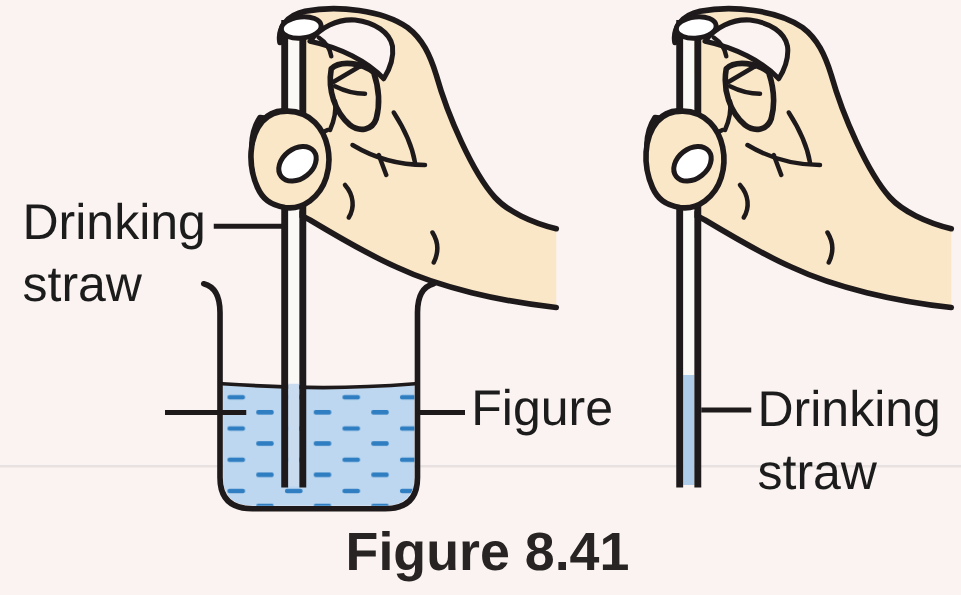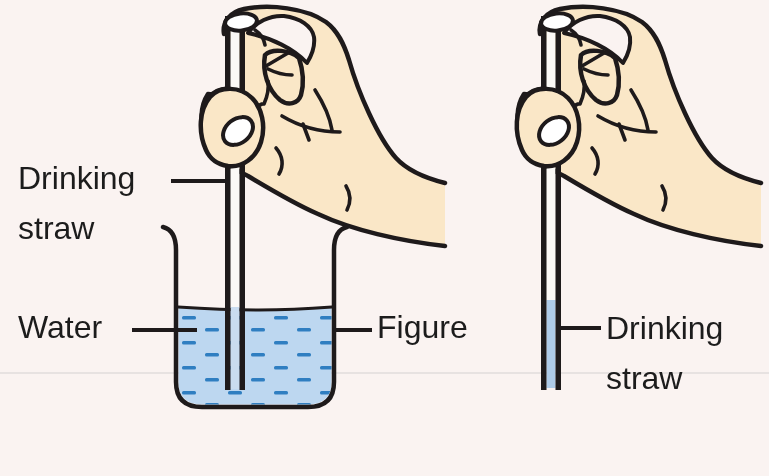--- a/index.html
+++ b/index.html
@@ -26,21 +26,21 @@
   .strawinner{fill:var(--straw_inner,#FBF9F6);}
   .strawsub{fill:var(--straw_inner_submerged,#C9DCEF);}
   .strawwater{fill:var(--straw_water,#AECBE8);}
   .waterfill{fill:var(--water,#BDD7F0);}
   .dash{fill:var(--water_dash,#2F7EC1);}
   .surface{stroke:var(--outline,#1E1A1B);stroke-width:3;fill:none;stroke-linecap:round;}
   .leader{stroke:var(--outline,#1E1A1B);stroke-width:4;fill:none;stroke-linecap:butt;}
 
   .label{
     position:absolute;color:var(--text,#1C1C1C);
-    font-size:32px;line-height:50px;white-space:pre-line;
+    font-size:40px;line-height:50px;white-space:pre-line;
   }
   .caption{
     position:absolute;left:250px;top:419px;width:280px;
     text-align:center;color:var(--caption_text,#292424);
     font-size:43px;font-weight:bold;line-height:46px;
   }
 </style>
 </head>
 <body>
 
@@ -172,20 +172,20 @@
 
     <path class="leader" d="M 171,181 L 226,181"></path>
     <path class="leader" d="M 132,330 L 197,330"></path>
     <path class="leader" d="M 335,330 L 372,330"></path>
     <path class="leader" d="M 561,328 L 601,328"></path>
   </svg>
 
   <div class="label" style="left:18px;top:153px;">Drinking
 straw</div>
 
-  <div class="label" style="left:18px;top:302px;">Water</div>
 
   <div class="label" style="left:377px;top:302px;">Figure</div>
 
   <div class="label" style="left:606px;top:303px;">Drinking
 straw</div>
 
+  <div class="caption">Figure 8.41</div>
 </div>
 
 </body></html>

